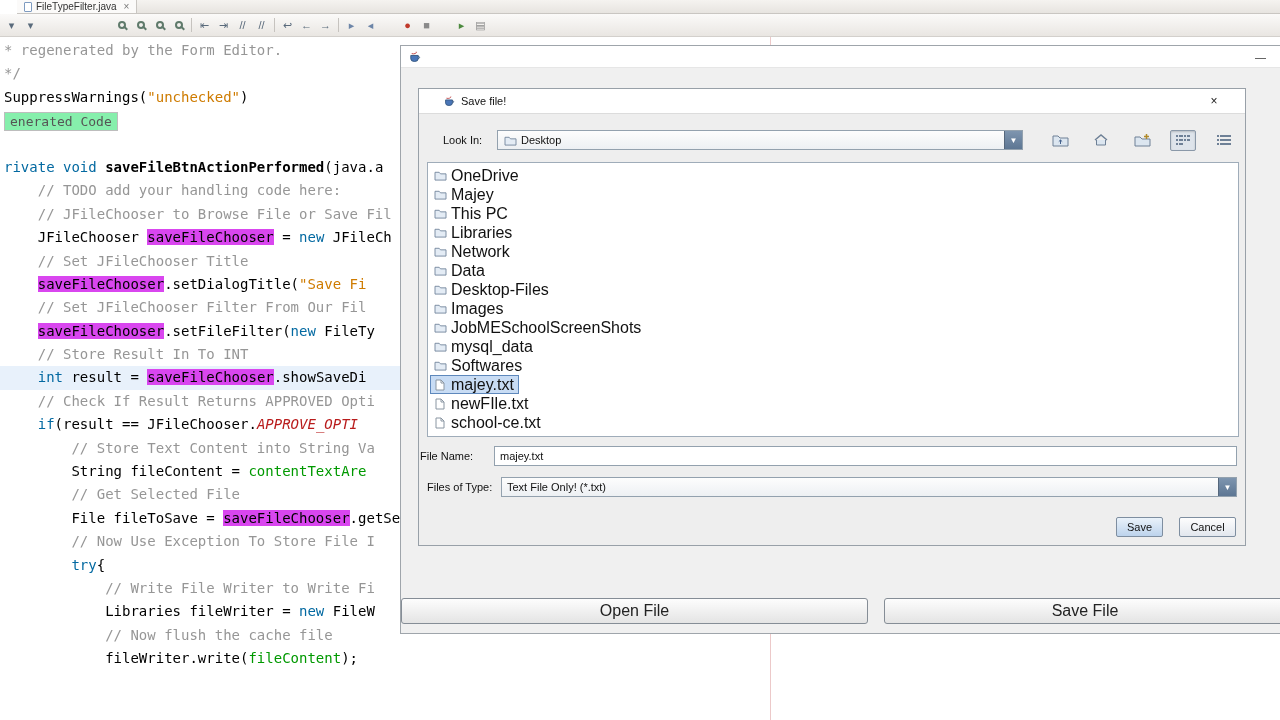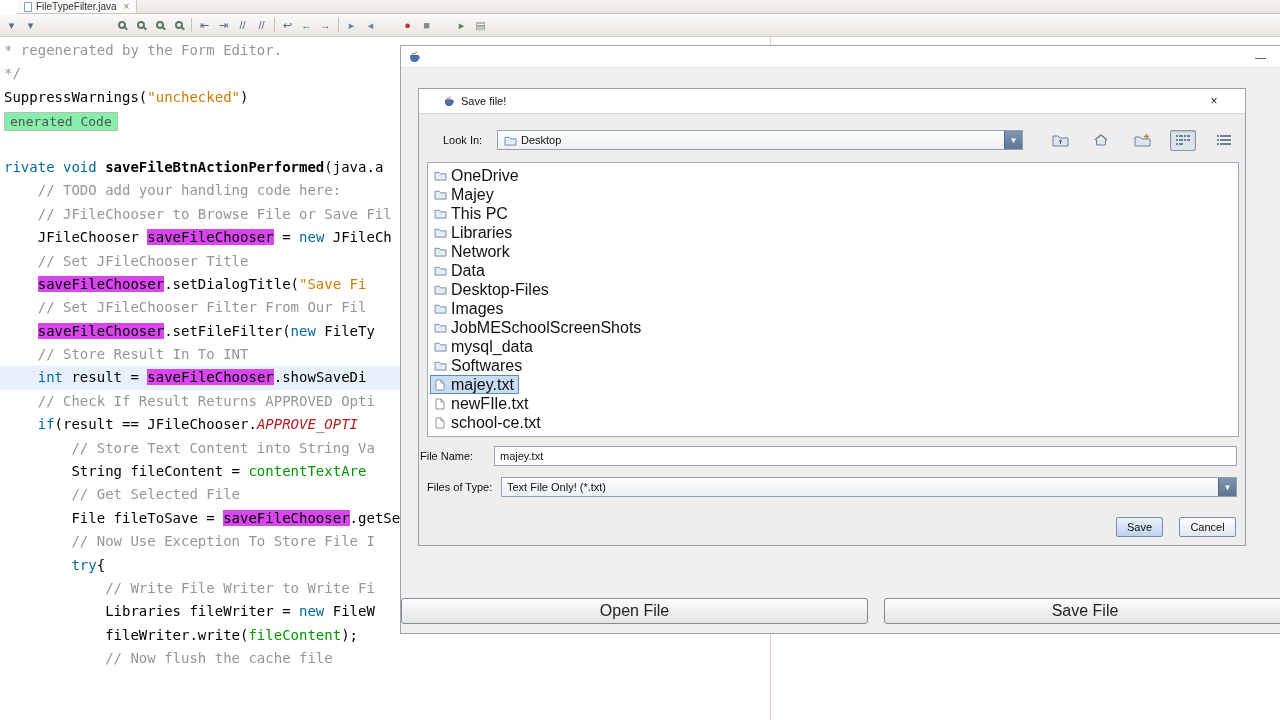--- a/index.html
+++ b/index.html
@@ -141,22 +141,22 @@
         <div class="code-line"><span class="t-com">    // Check If Result Returns APPROVED Opti</span></div>
         <div class="code-line"><span>    </span><span class="t-kw">if</span><span>(result == JFileChooser.</span><span class="t-stc">APPROVE_OPTI</span></div>
         <div class="code-line"><span class="t-com">        // Store Text Content into String Va</span></div>
         <div class="code-line"><span>        String fileContent = </span><span class="t-fld">contentTextAre</span></div>
         <div class="code-line"><span class="t-com">        // Get Selected File</span></div>
         <div class="code-line"><span>        File fileToSave = </span><span class="t-hl">saveFileChooser</span><span>.getSe</span></div>
         <div class="code-line"><span class="t-com">        // Now Use Exception To Store File I</span></div>
         <div class="code-line"><span>        </span><span class="t-kw">try</span><span>{</span></div>
         <div class="code-line"><span class="t-com">            // Write File Writer to Write Fi</span></div>
         <div class="code-line"><span>            Libraries fileWriter = </span><span class="t-kw">new</span><span> FileW</span></div>
+        <div class="code-line"><span class="t-com">            // Now flush the cache file</span></div>
         <div class="code-line"><span>            fileWriter.write(</span><span class="t-fld">fileContent</span><span>);</span></div>
-        <div class="code-line"><span class="t-com">            // Now flush the cache file</span></div>
       </div>
   </div>
   <div class="margin-line"></div>
 
   <div class="frame">
     <div class="frame-titlebar">
       <span>
         <svg width="13" height="14" viewBox="0 0 14 15">
             <path d="M4 6c3 1 6-1 5-2" stroke="#C04040" fill="none"></path>
             <path d="M3 8h8v3.5a4 3 0 0 1-8 0z" fill="#4A76B8" stroke="#35577F"></path>

